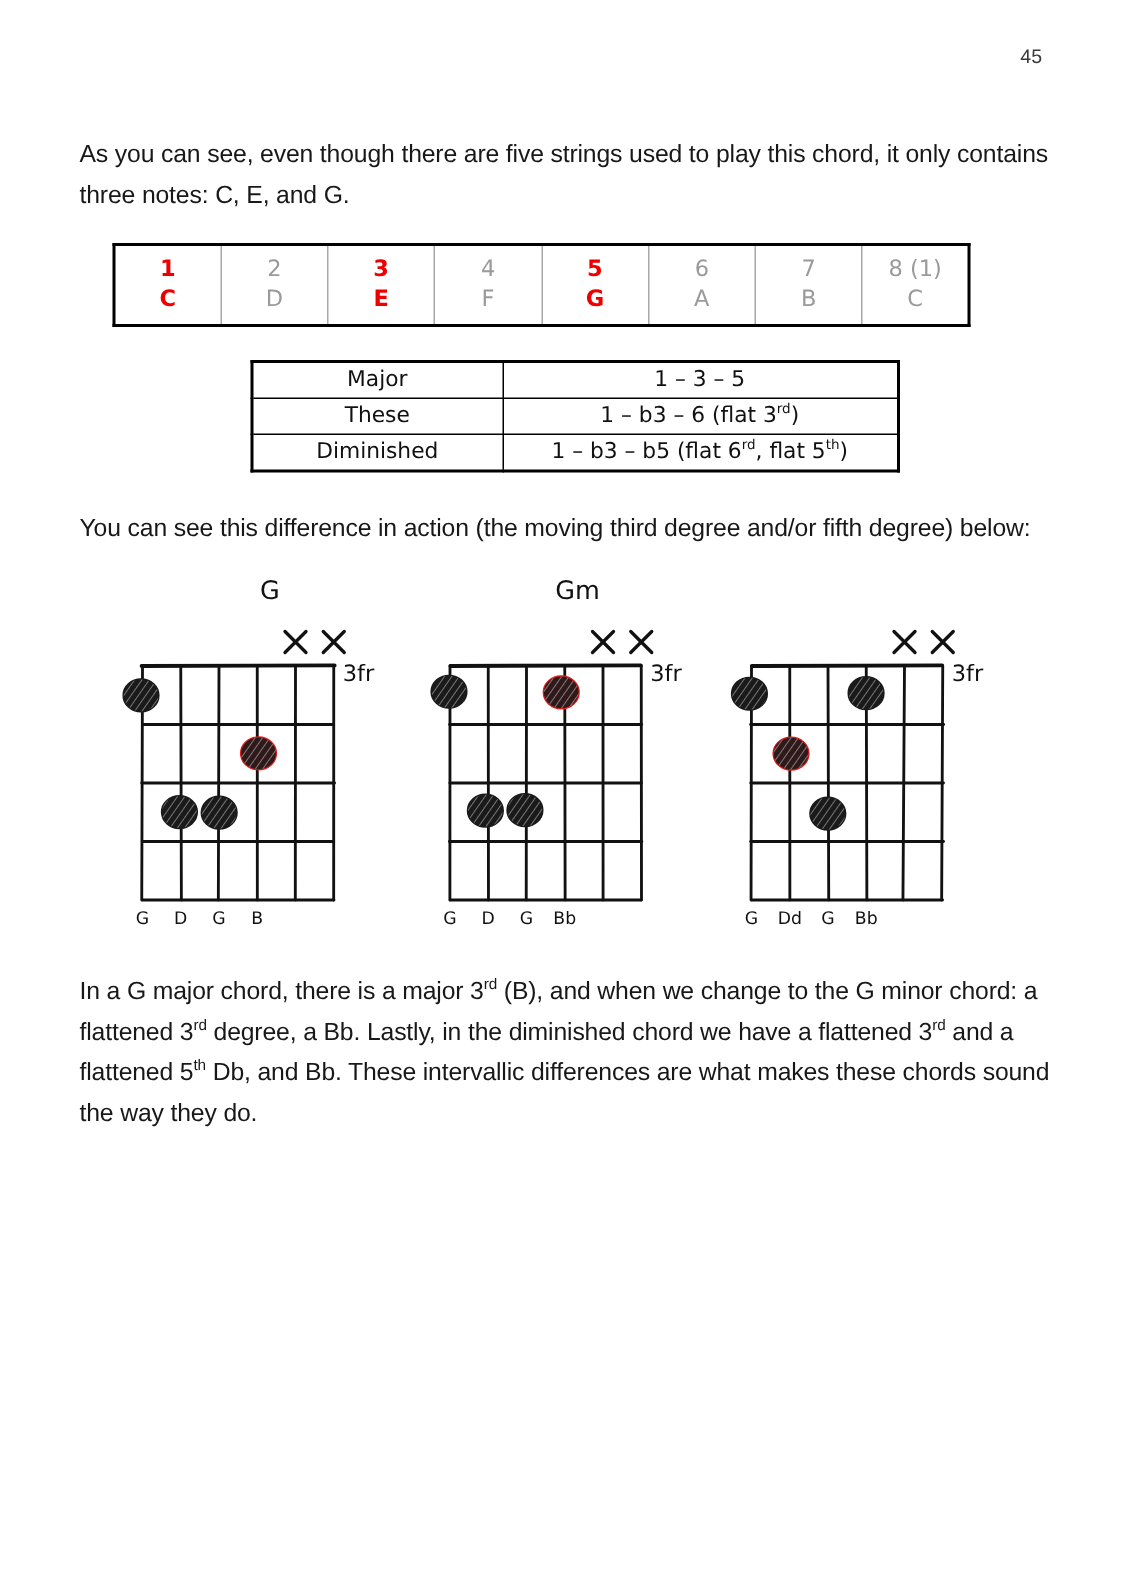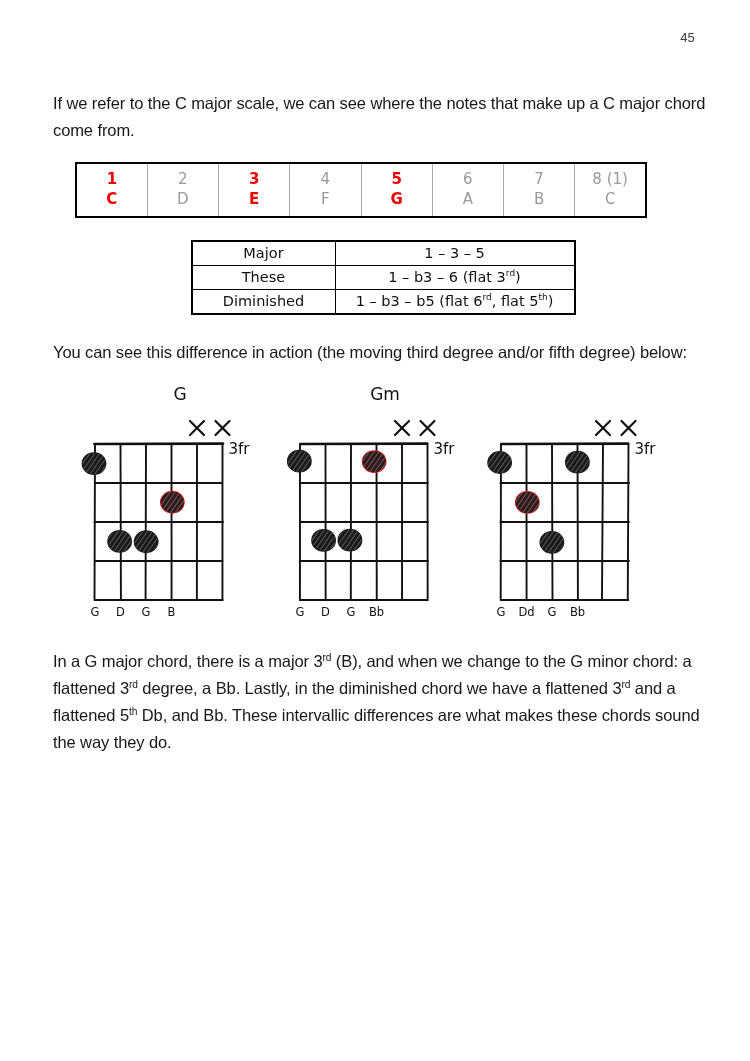--- a/index.html
+++ b/index.html
@@ -82,21 +82,21 @@
     border-collapse: collapse;
     border: 2.5px solid #000000;
     font-family: "DejaVu Sans", sans-serif;
   }
   table.spell-table td {
     border: 1.5px solid #000000;
     text-align: center;
     vertical-align: middle;
     font-size: 14.5px;
     line-height: 19px;
-    padding: 2px 8px;
+    padding: 2px 20px;
     color: #111111;
     white-space: nowrap;
   }
   table.spell-table td.name { width: 126px; }
   table.spell-table td.spell { width: 222px; }
 
   
   .chords-row {
     position: relative;
     height: 250px;
@@ -137,25 +137,25 @@
 </style>
 </head>
 <body>
 
 <div class="page">
 
   <div class="page-number">45</div>
 
   <div class="content">
 
-
-
     <p class="body-text">
-      <span>If we refer to the C major scale, we can see where the notes that make up a C major chord come from.</span>
+      <span>As you can see, even though there are five strings used to play this chord, it only contains three notes: C, E, and G.</span>
     </p>
+
+
 
     <div class="scale-table-wrap">
       <table class="scale-table">
         <tbody>
             <tr>
           <td class="hl">
             <span class="scale-deg">1</span>
             <span class="scale-note">C</span>
           </td>
           <td>

